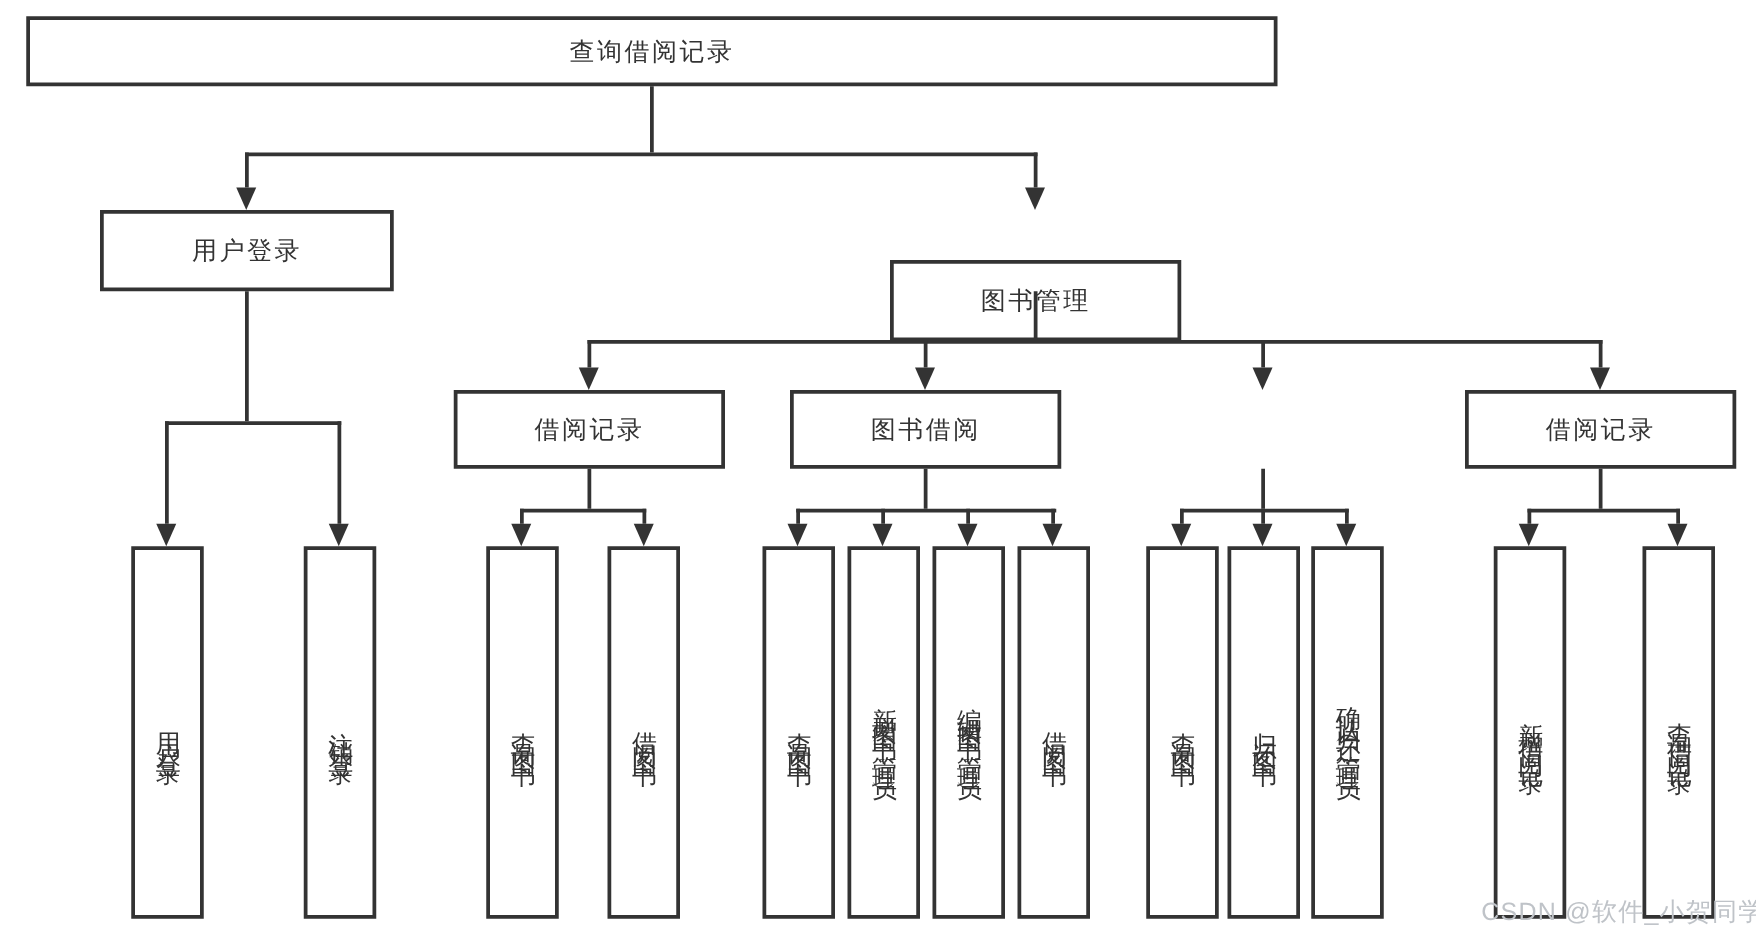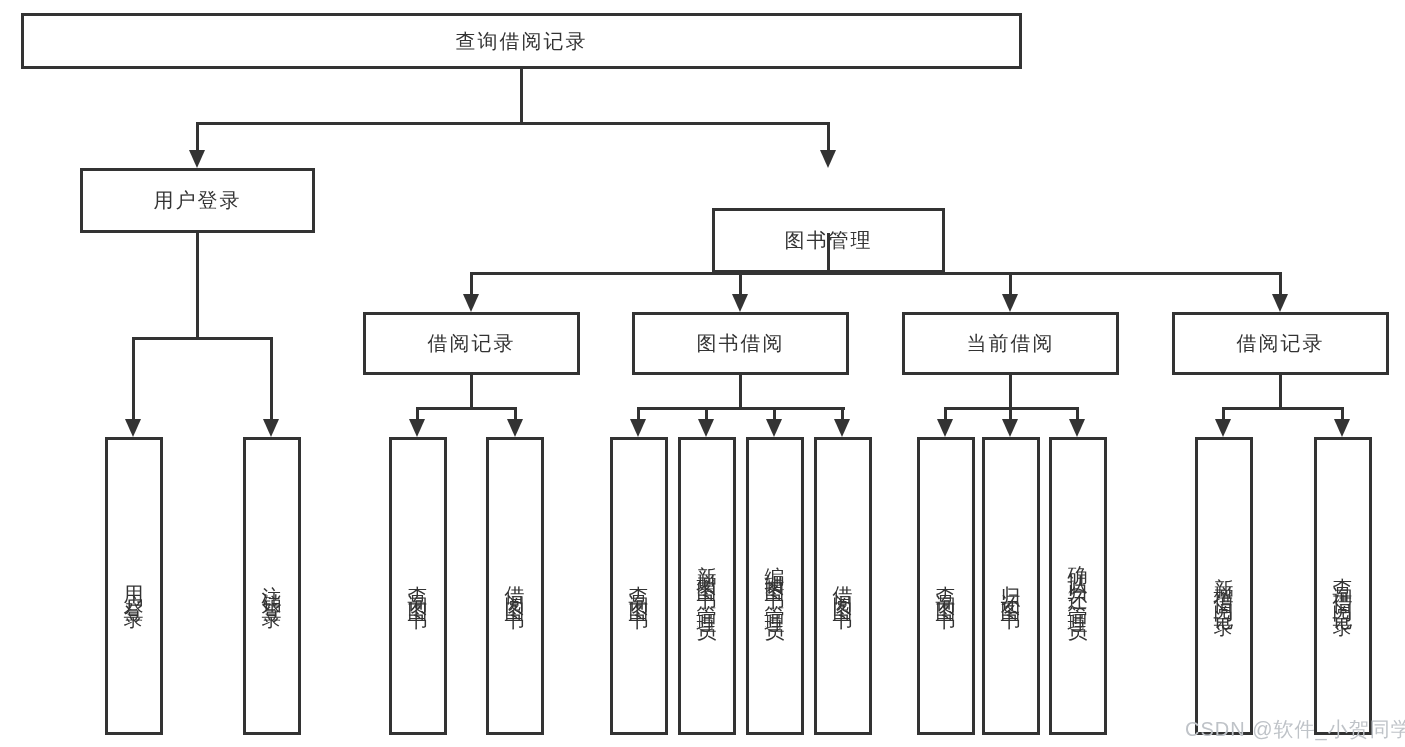--- a/index.html
+++ b/index.html
@@ -66,21 +66,20 @@
 
 <div class="canvas">
 
   <div class="node root">查询借阅记录</div>
 
   <div class="node l2a">用户登录</div>
   <div class="node l2b">图书管理</div>
 
   <div class="node l3 l3a">借阅记录</div>
   <div class="node l3 l3b">图书借阅</div>
-  <div class="node l3 l3c">当前借阅</div>
   <div class="node l3 l3d">借阅记录</div>
 
   <div class="node leaf" style="left:105px;">用户登录</div>
   <div class="node leaf" style="left:243px;">注销登录</div>
 
   <div class="node leaf" style="left:389px;">查询图书</div>
   <div class="node leaf" style="left:486px;">借阅图书</div>
 
   <div class="node leaf" style="left:610px;">查询图书</div>
   <div class="node leaf" style="left:678px;">新增图书（管理员）</div>

